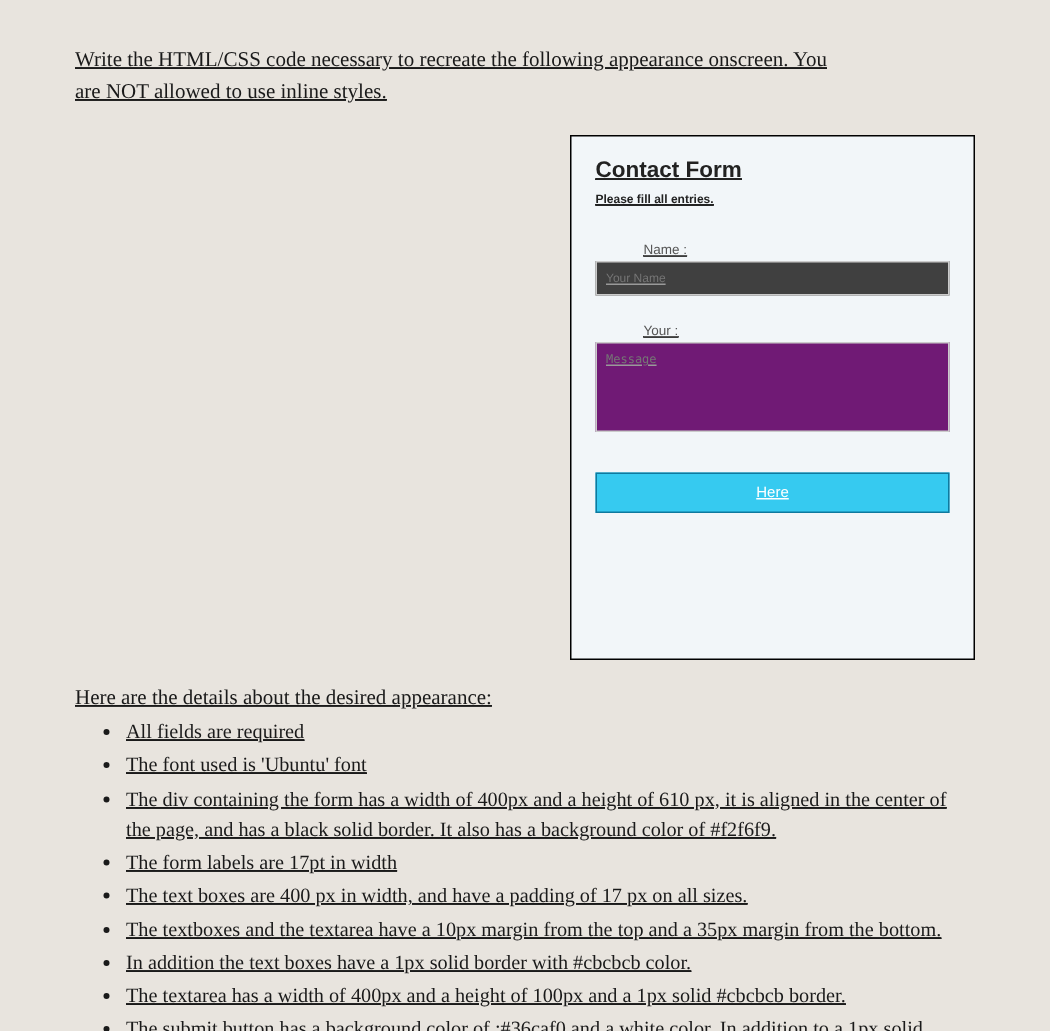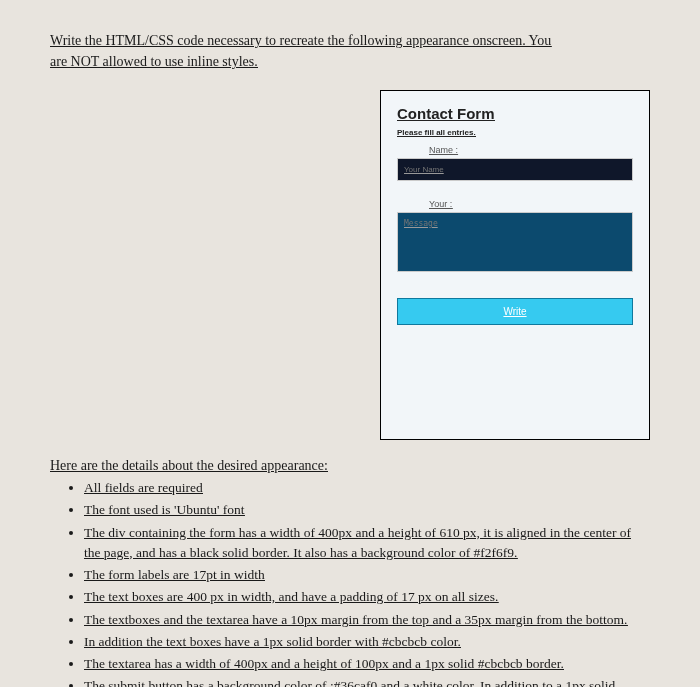--- a/index.html
+++ b/index.html
@@ -35,46 +35,46 @@
     }
     .form-title {
       font-size: 15px;
       font-weight: bold;
       margin-bottom: 6px;
       color: #222;
     }
     .form-subtitle {
       font-size: 8px;
       font-weight: bold;
-      margin-bottom: 8px;
+      margin-bottom: 24px;
       color: #222;
     }
     .form-label {
       font-size: 9px;
       color: #555;
       display: block;
       margin-bottom: 3px;
       padding-left: 32px;
     }
     .form-input {
       width: 100%;
       padding: 6px;
       font-size: 8px;
       border: 1px solid #cbcbcb;
-      background: #0f172a;
+      background: #404040;
       color: #999;
       margin-bottom: 18px;
     }
     .form-textarea {
       width: 100%;
       height: 60px;
       padding: 6px;
       font-size: 8px;
       border: 1px solid #cbcbcb;
-      background: #0c4a6e;
+      background: #701a75;
       color: #999;
       margin-bottom: 22px;
       resize: none;
     }
     .form-button {
       width: 100%;
       padding: 7px;
       background: #36caf0;
       color: #fff;
       border: 1px solid #0F799E;
@@ -108,21 +108,21 @@
     <div class="form-title">Contact Form</div>
     <div class="form-subtitle">Please fill all entries.</div>
 
     <label class="form-label">Name :</label>
     <input class="form-input" type="text" placeholder="Your Name" style="">
 
     <label class="form-label">Your :</label>
 
     <textarea class="form-textarea" placeholder="Message" style=""></textarea>
 
-    <button class="form-button">Write</button>
+    <button class="form-button">Here</button>
   </div>
 </div>
 
 <div class="details-intro">Here are the details about the desired appearance:</div>
 <ul class="details-list">
   <li>All fields are required</li>
   <li>The font used is 'Ubuntu' font</li>
   <li>The div containing the form has a width of 400px and a height of 610 px, it is aligned in the center of the page, and has a black solid border. It also has a background color of #f2f6f9.</li>
   <li>The form labels are 17pt in width</li>
   <li>The text boxes are 400 px in width, and have a padding of 17 px on all sizes.</li>

